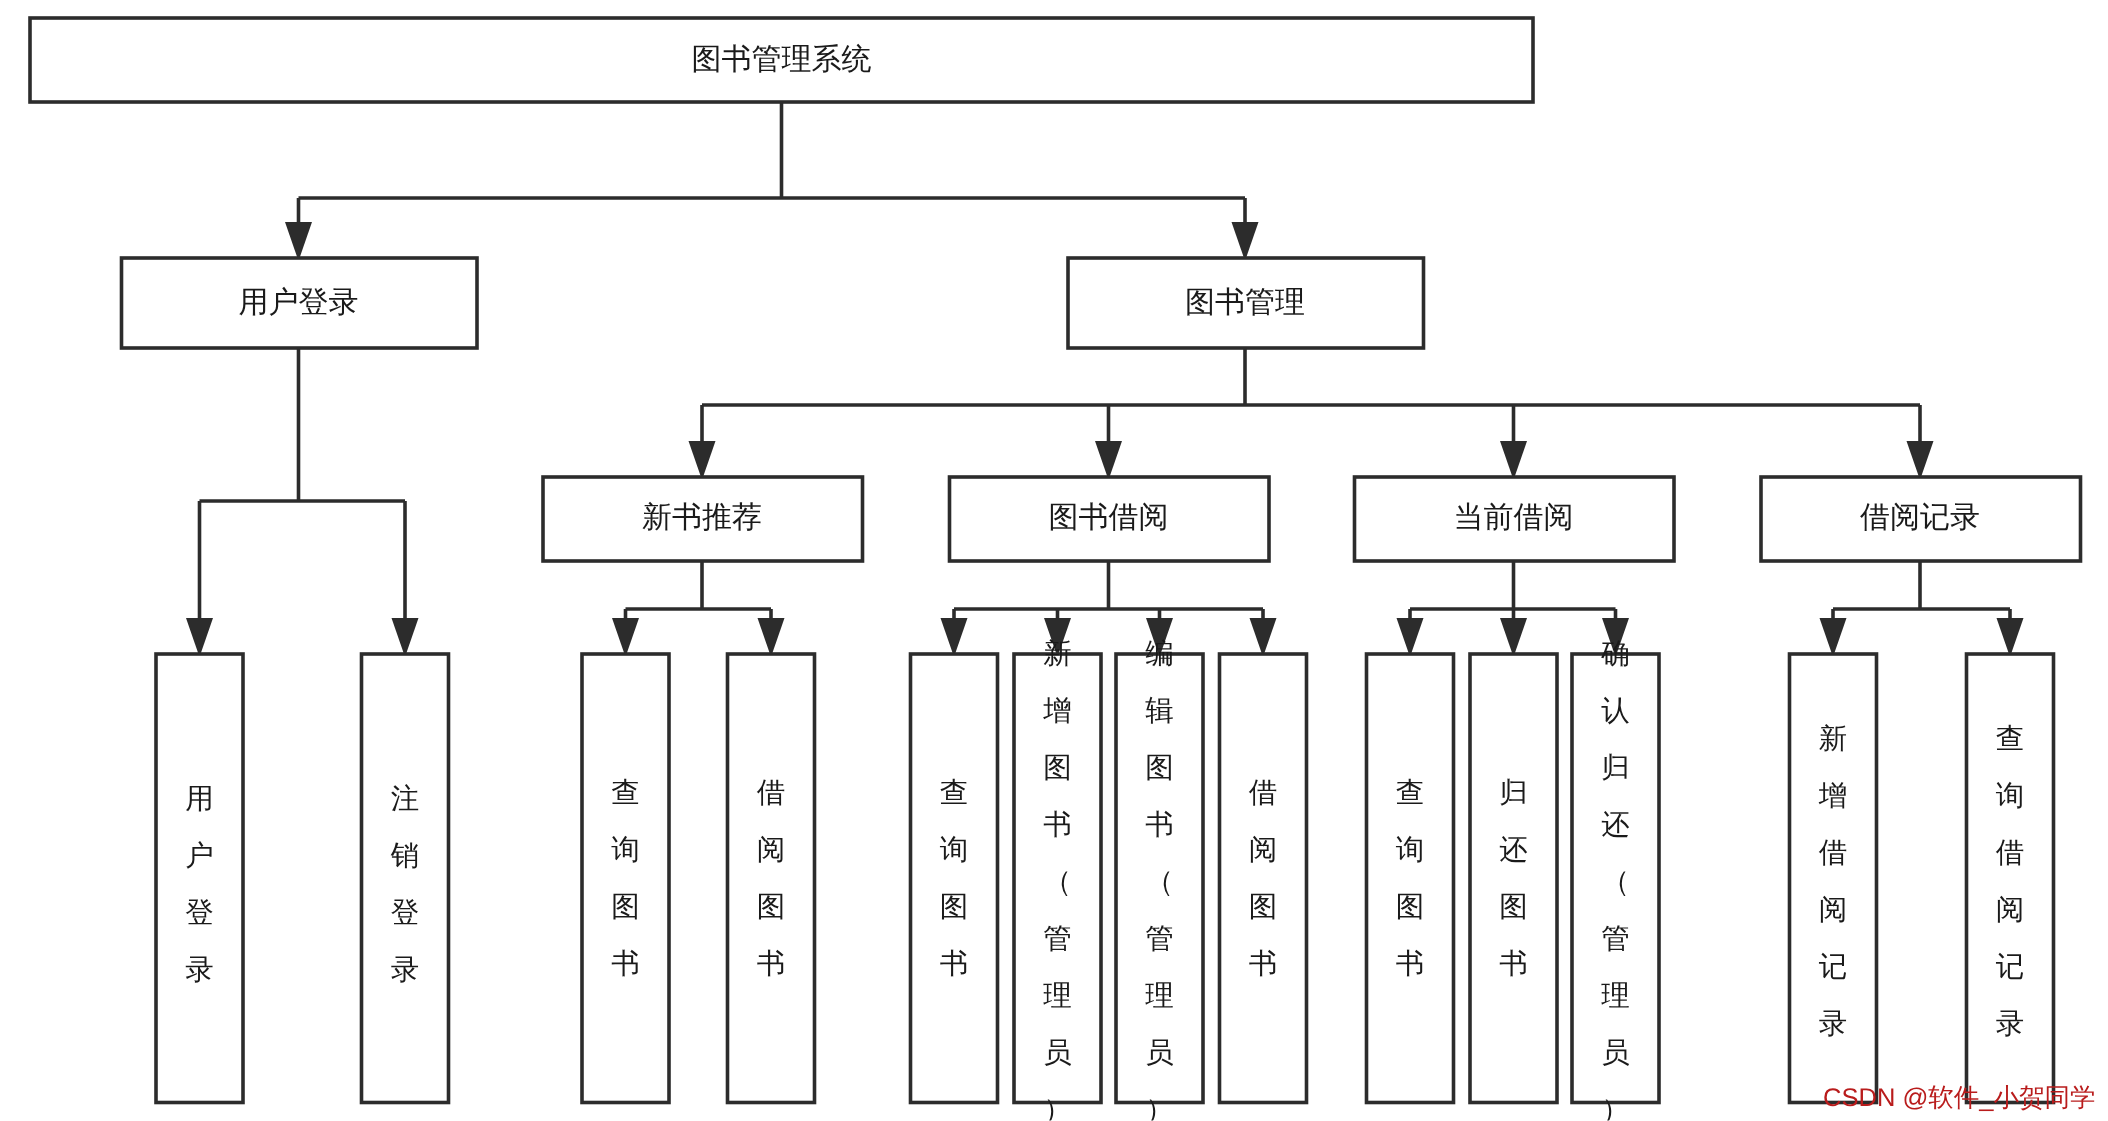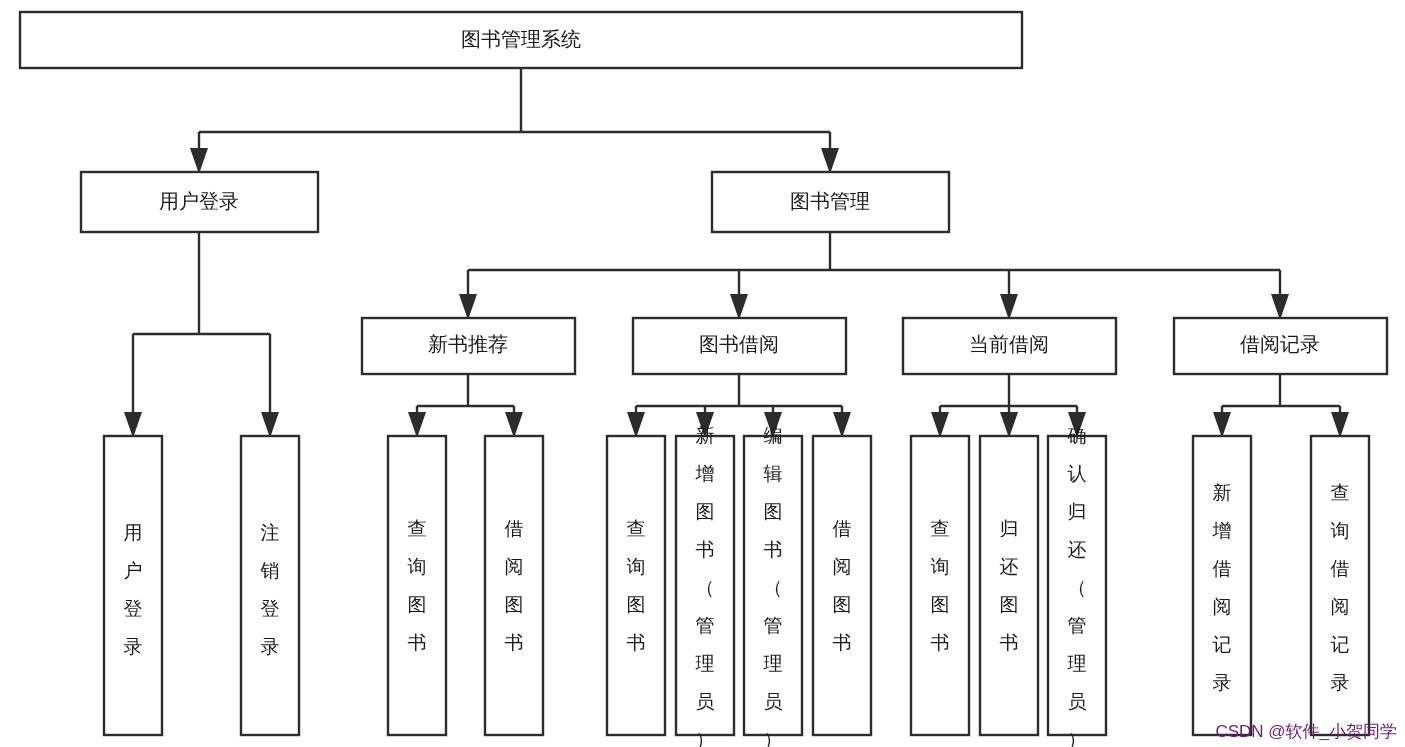--- a/index.html
+++ b/index.html
@@ -56,21 +56,21 @@
     font-size: 19px;
     fill: #1a1a1a;
     text-anchor: middle;
   }
   .watermark {
     position: absolute;
     right: 8px;
     bottom: 4px;
     font-family: "Liberation Sans", "DejaVu Sans", sans-serif;
     font-size: 17px;
-    color: #701a75;
+    color: #b91c1c;
     white-space: nowrap;
     user-select: none;
     margin-left: 48px;
   }
 </style>
 </head>
 <body>
 
 <div id="diagram-root">
 

